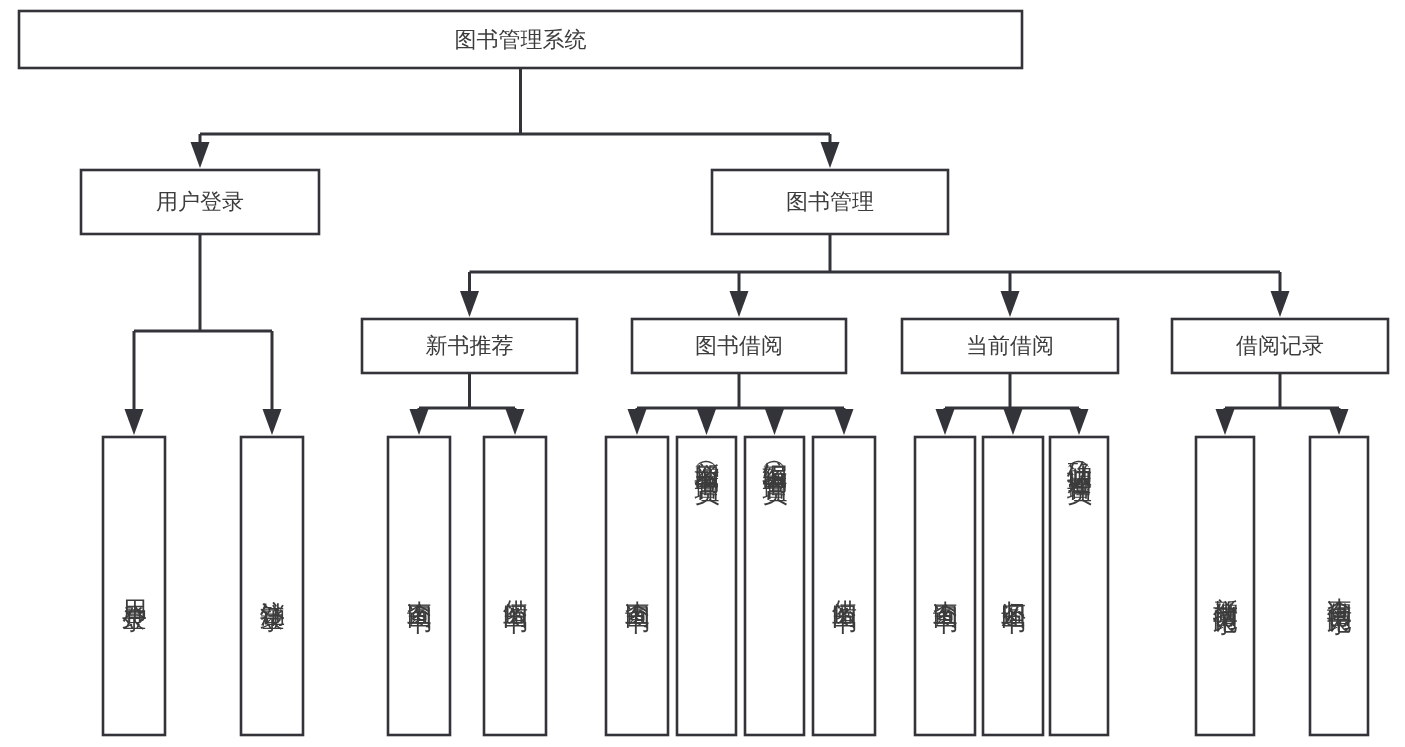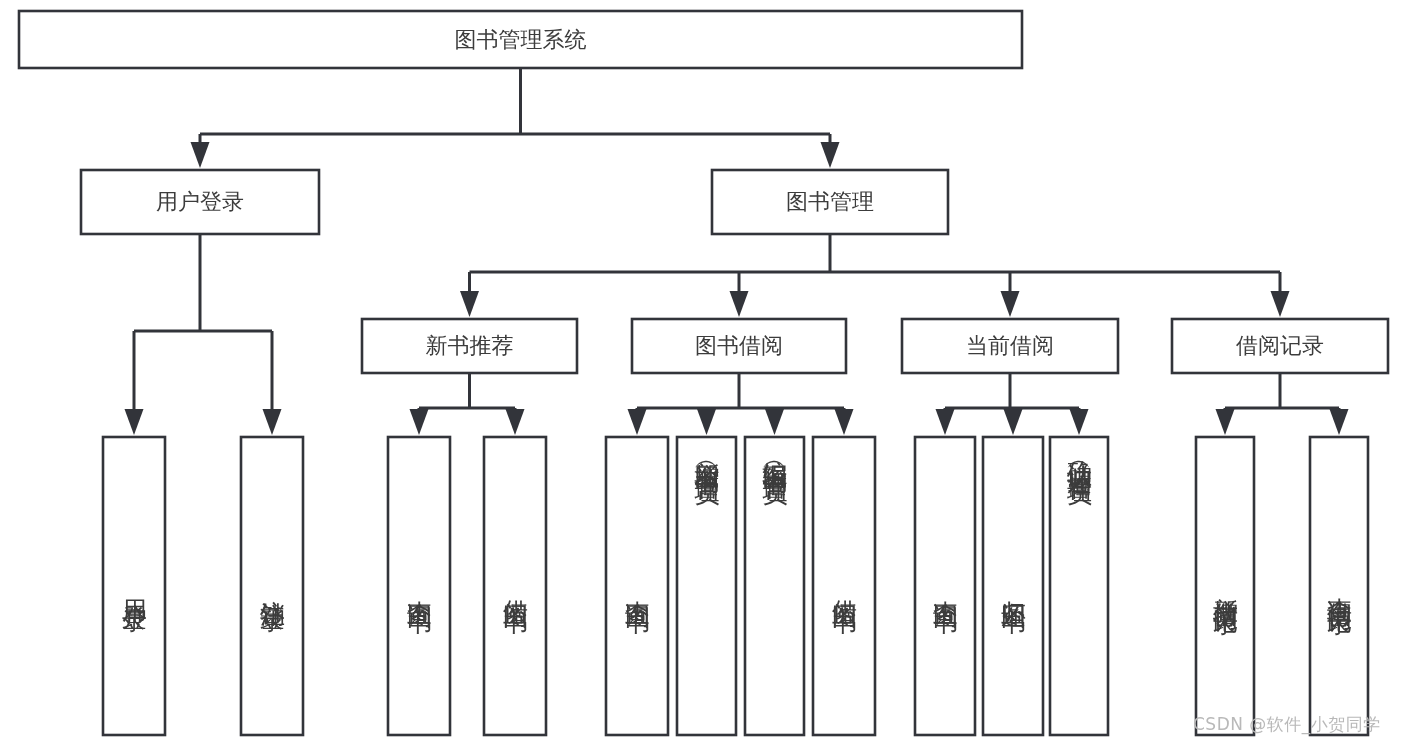--- a/index.html
+++ b/index.html
@@ -213,14 +213,13 @@
         <div class="leaf-label topalign" style="padding-top: 4px;">确认归还（管理员）</div>
       </div>
       <div class="leaf-label-wrap" style="left: 1196px; top: 437px; width: 58px; height: 298px;">
         <div class="leaf-label">新增借阅记录</div>
       </div>
       <div class="leaf-label-wrap" style="left: 1310px; top: 437px; width: 58px; height: 298px;">
         <div class="leaf-label">查询借阅记录</div>
       </div>
     </div>
 
-  <div class="watermark">CSDN @软件_小贺同学</div>
 </div>
 
 </body></html>

